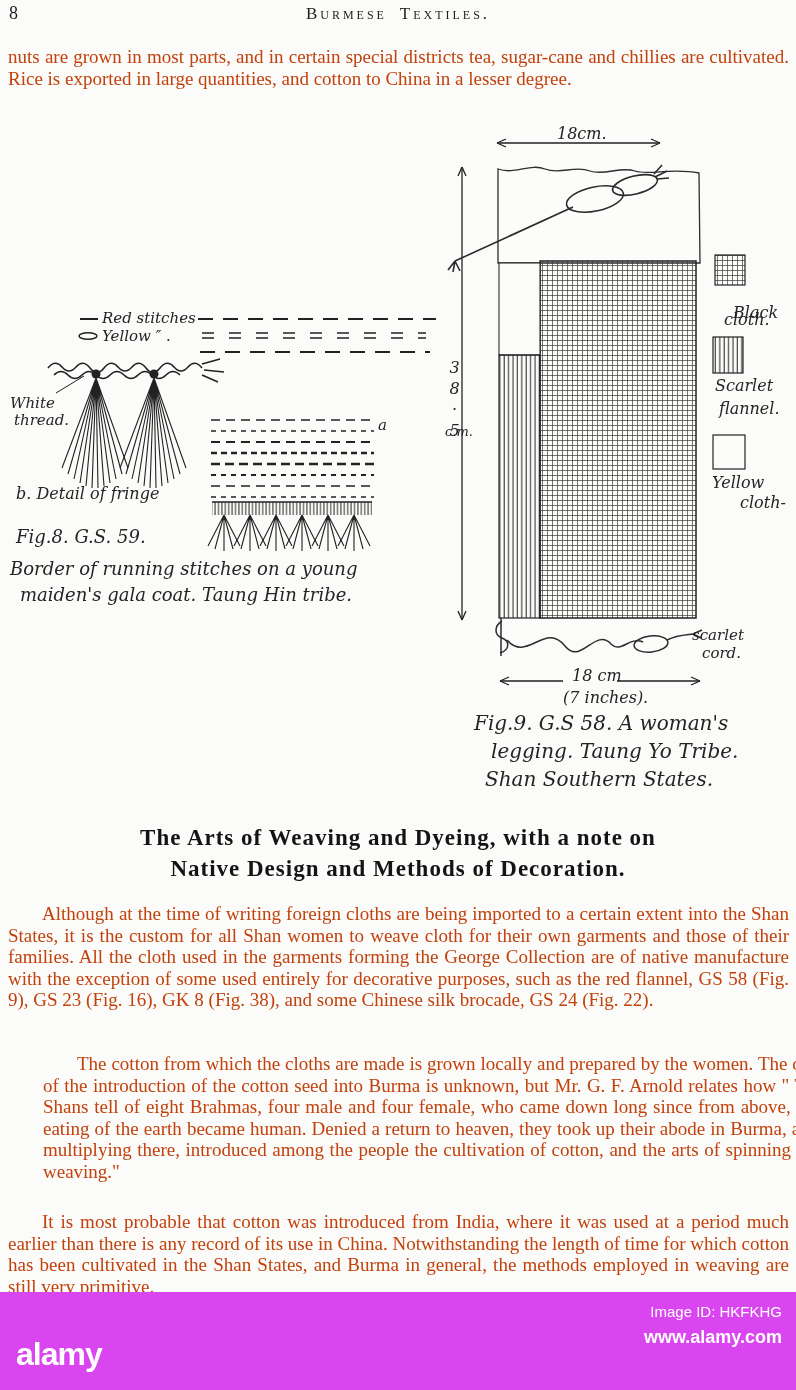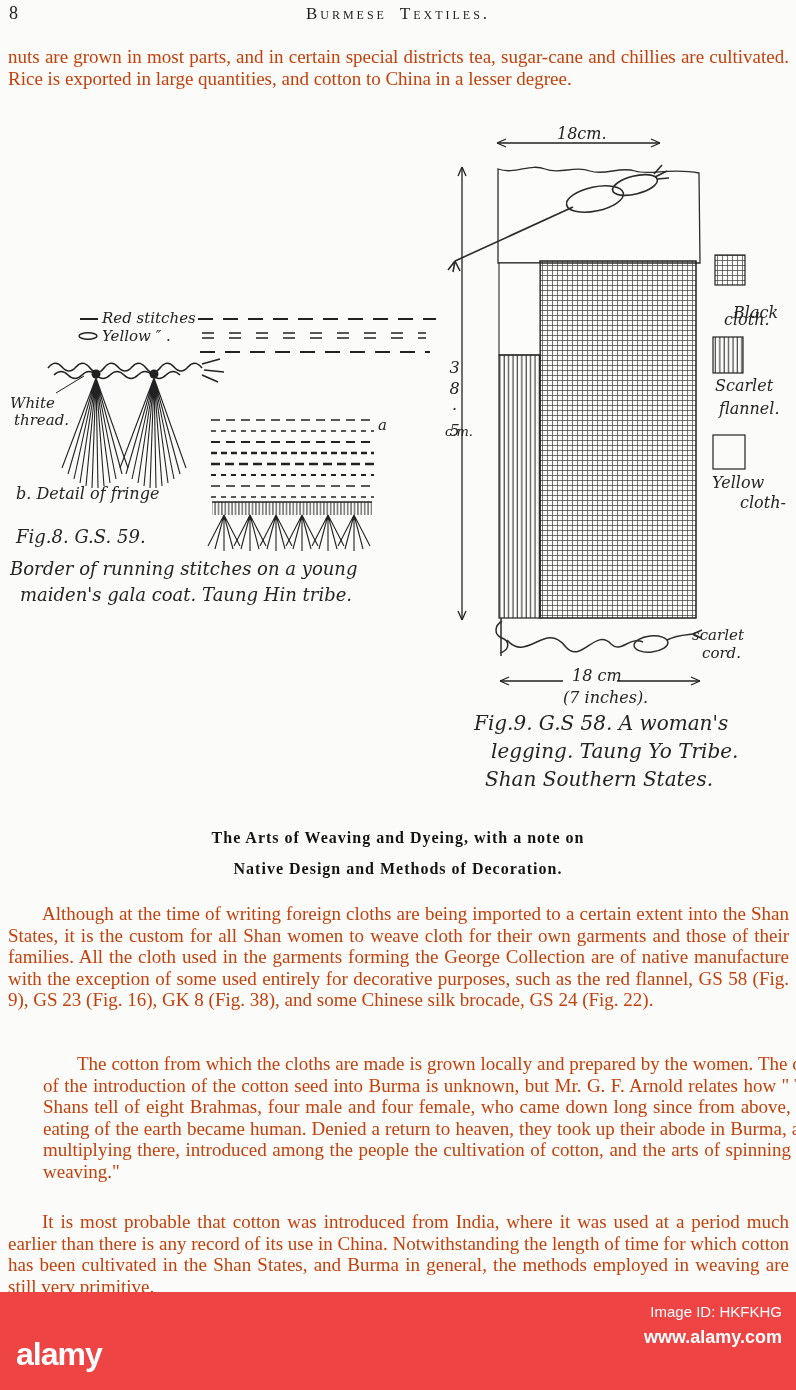--- a/index.html
+++ b/index.html
@@ -12,31 +12,31 @@
   .abs { position:absolute; }
   .pagenum { left:9px; top:3px; font-size:18px; }
   .ptitle { left:0; right:0; top:4px; text-align:center; font-size:17px;
             font-variant:small-caps; letter-spacing:3px; word-spacing:6px; }
   .bodytext { font-size:19px; line-height:21.5px; text-align:justify; color:#c2410c; }
   .p-intro { left:8px; top:46px; width:781px; }
   .p1 { left:8px; top:903px;  width:781px; text-indent:34px; }
   .p2 { left:8px; top:1053px; width:781px; text-indent:34px;margin-left:35px; }
   .p3 { left:8px; top:1211px; width:781px; text-indent:34px; }
   .heading { left:0; right:0; top:822px; text-align:center; font-weight:bold;
-             font-size:16px; line-height:31px; letter-spacing:1px; color:#141414; }
+             font-size:23px; line-height:31px; letter-spacing:1px; color:#141414; }
   .fig { position:absolute; }
   .fig8 { left:6px;   top:298px; width:436px; height:332px; }
   .fig9 { left:445px; top:123px; width:351px; height:692px; }
   .fig svg { position:absolute; left:0; top:0; display:block; }
   .hw { position:absolute; font-family:"DejaVu Serif", serif; font-style:italic;
         color:#242424; white-space:nowrap; }
   .hw13 { font-size:13px; } .hw15 { font-size:15px; } .hw16 { font-size:16px; }
   .hw18 { font-size:18px; } .hw20 { font-size:20px; }
   .vert { writing-mode:vertical-rl; text-orientation:upright; letter-spacing:2px; }
-  .wm { left:0; top:1292px; width:796px; height:98px; background:#ef4444; }
+  .wm { left:0; top:1292px; width:796px; height:98px; background:#d946ef; }
   .wm-id  { position:absolute; right:14px; top:11px; color:#fff;
             font-family:"Liberation Sans", sans-serif; font-size:15px; }
   .wm-url { position:absolute; right:14px; top:35px; color:#fff; font-weight:bold;
             font-family:"Liberation Sans", sans-serif; font-size:18px; }
   .wm-logo{ position:absolute; left:16px; top:44px; color:#fff; font-weight:bold;
             font-family:"Liberation Sans", sans-serif; font-size:32px; letter-spacing:-1px; }
 </style>
 </head>
 <body>
 

